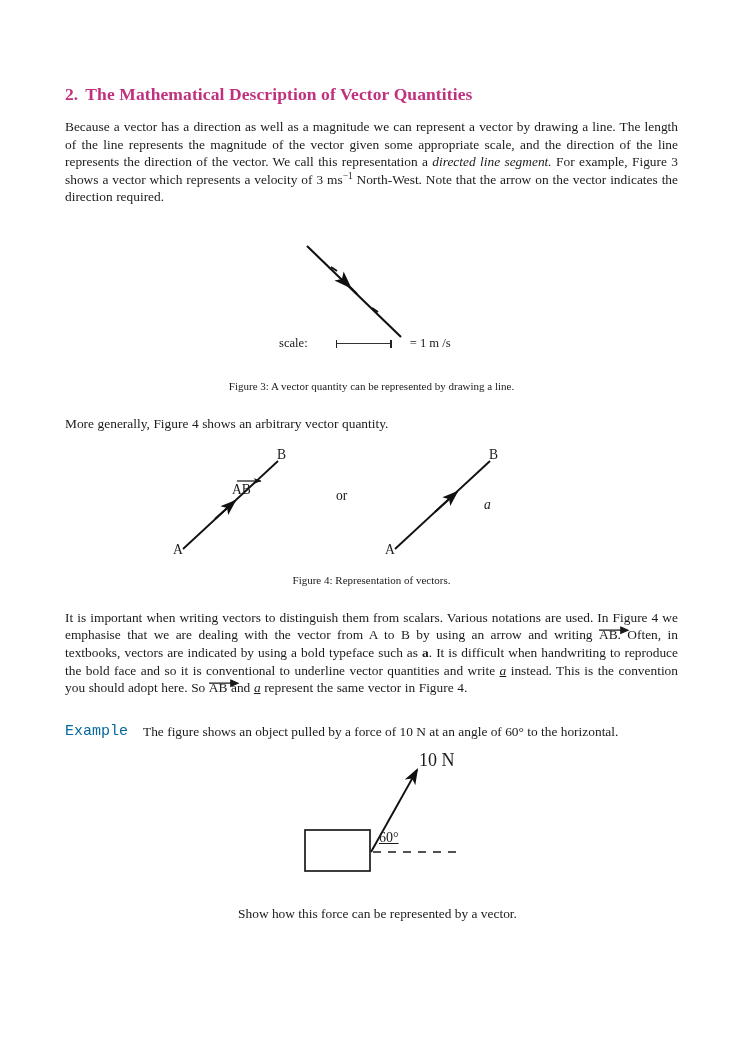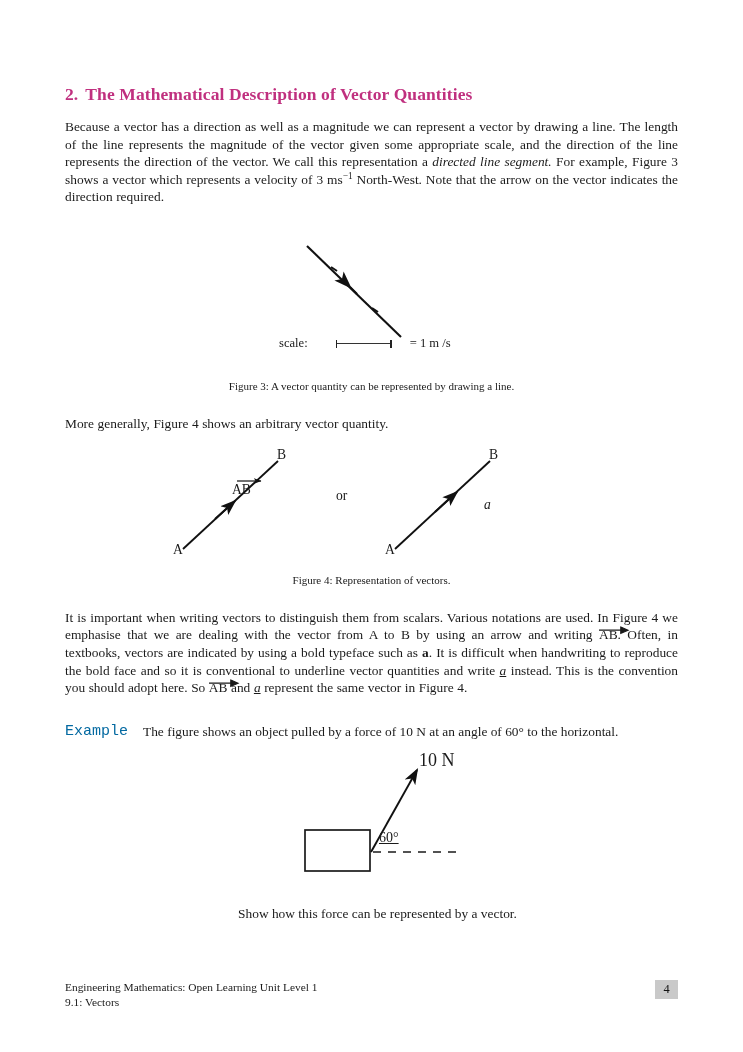--- a/index.html
+++ b/index.html
@@ -289,21 +289,14 @@
         <line x1="308" y1="106" x2="392" y2="106" stroke="#1a1a1a" stroke-width="1.7" stroke-dasharray="8,7"></line>
       </svg>
       <span class="flabel" style="left:354px; top:4px;">10 N</span>
       <span class="flabel small" style="left:314px; top:84px;">60°</span>
     </div>
 
     <p class="show-line">Show how this force can be represented by a vector.</p>
 
   </div>
 
-  <div class="footer">
-    <div class="footer-text">
-      <div>Engineering Mathematics: Open Learning Unit Level 1</div>
-      <div>9.1: Vectors</div>
-    </div>
-    <div class="page-badge">4</div>
-  </div>
 
 </div>
 
 </body></html>

